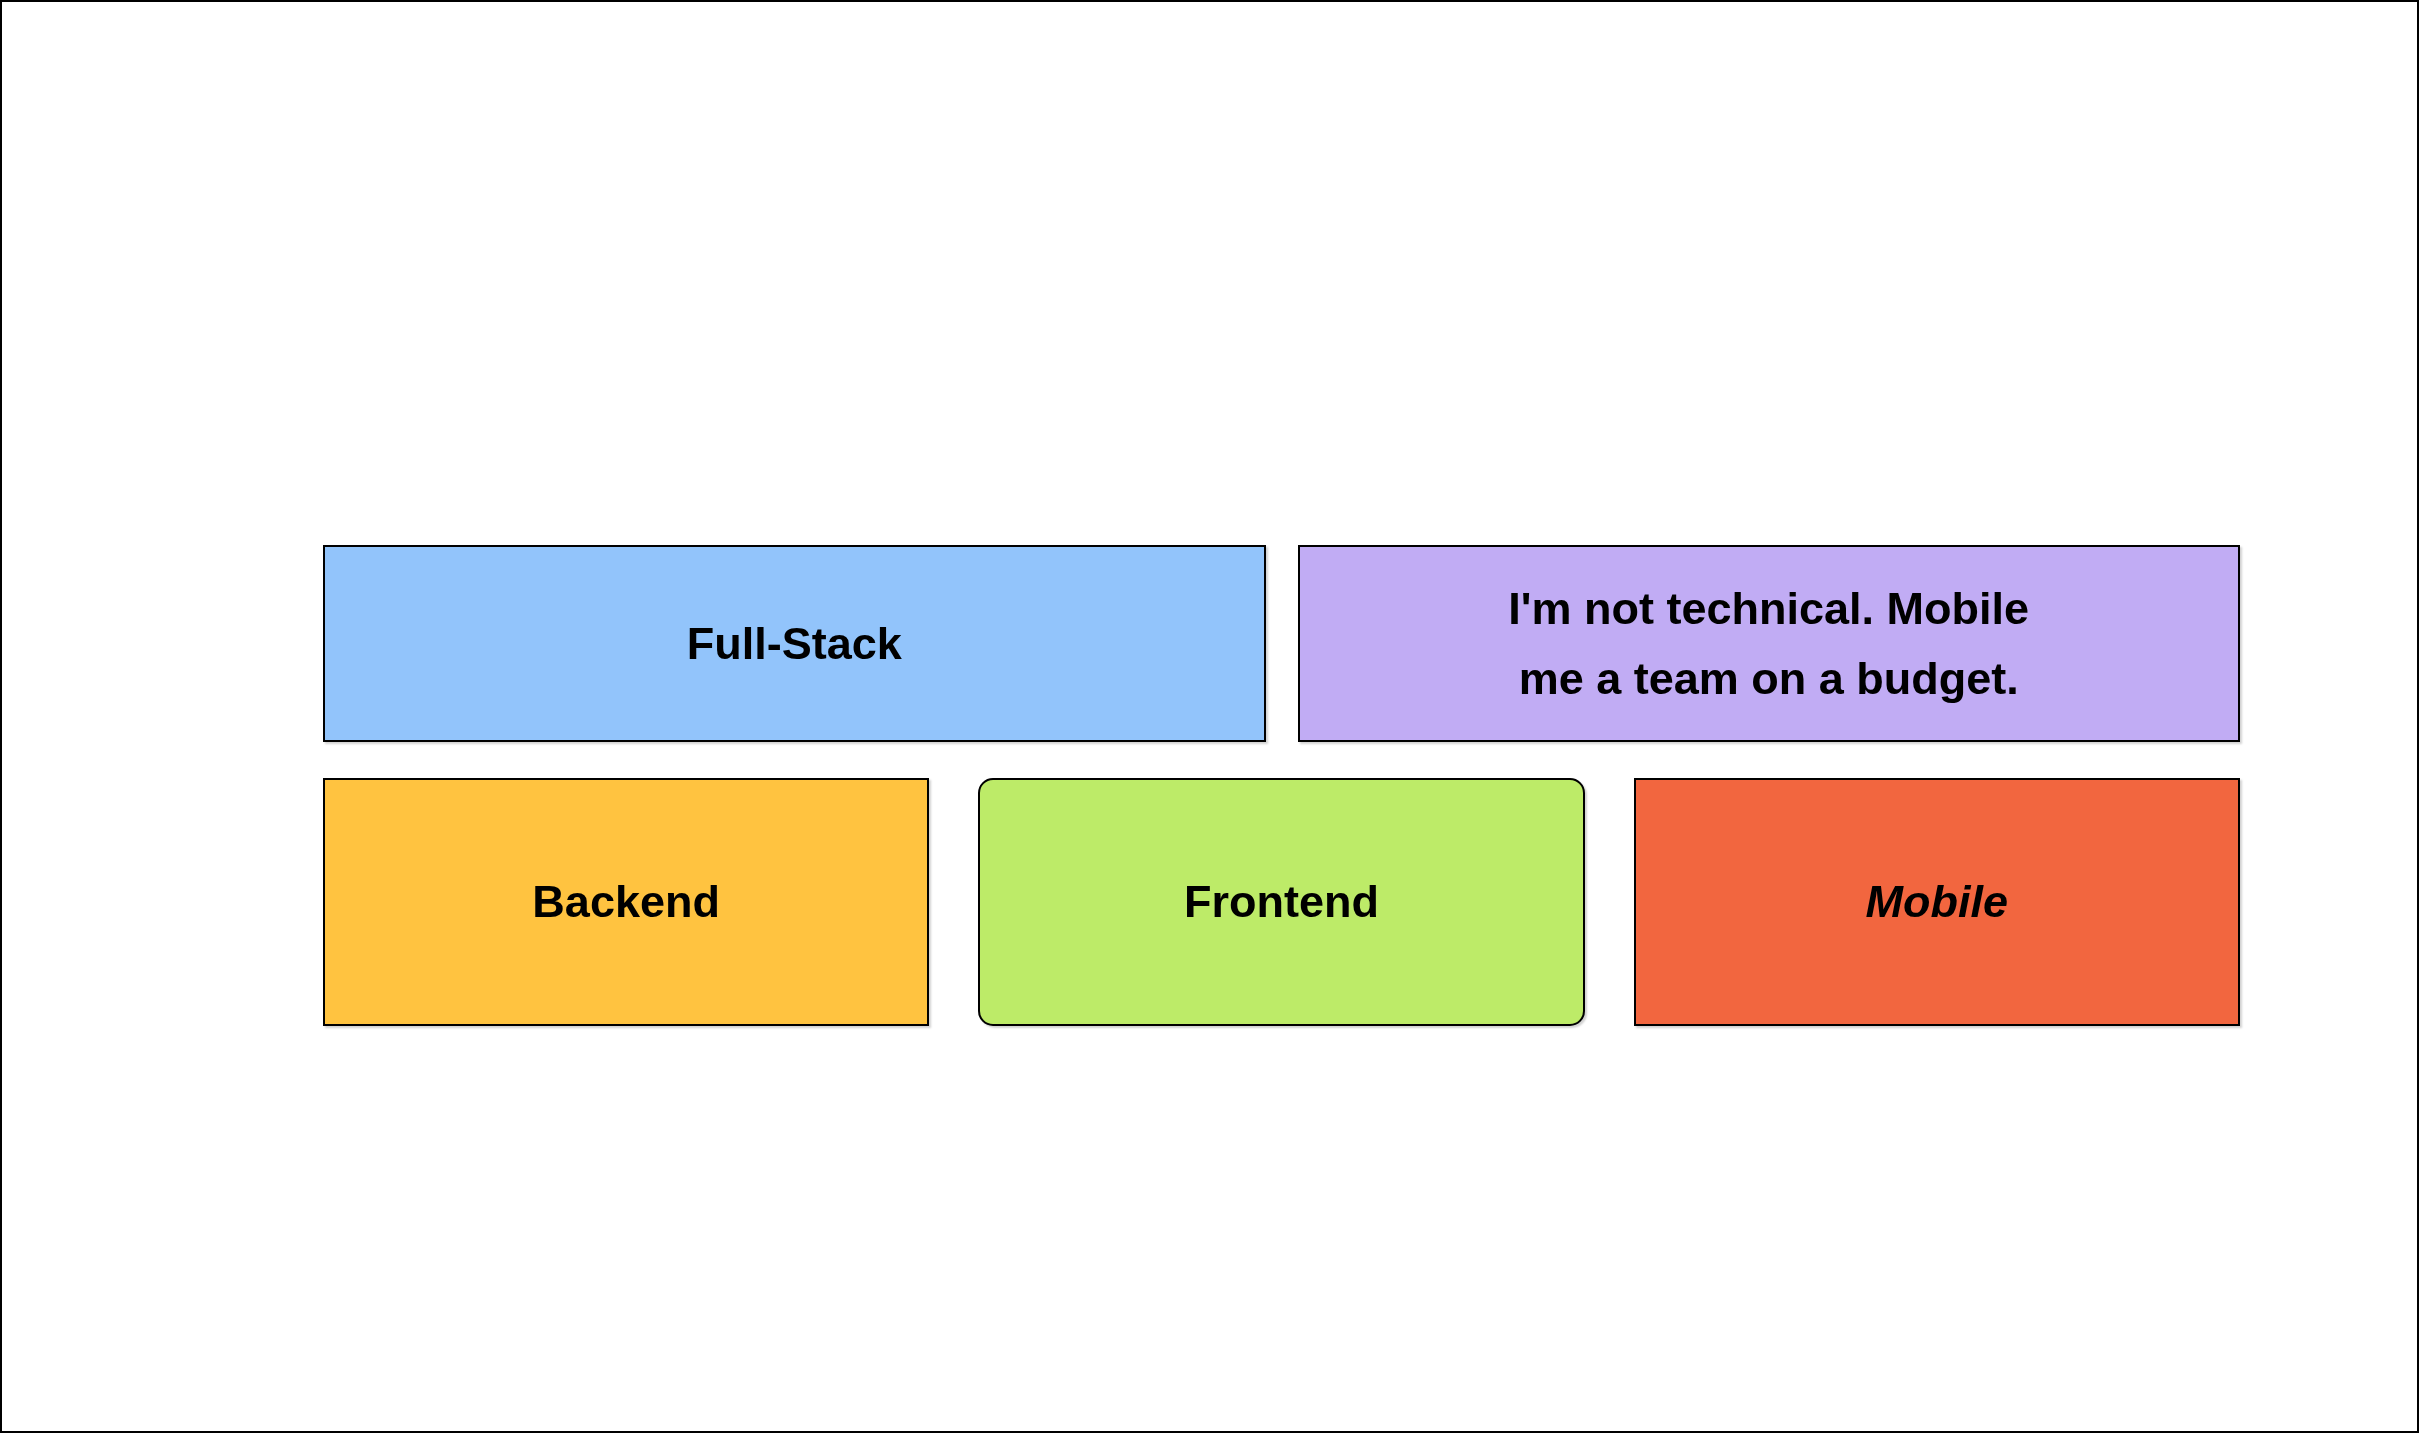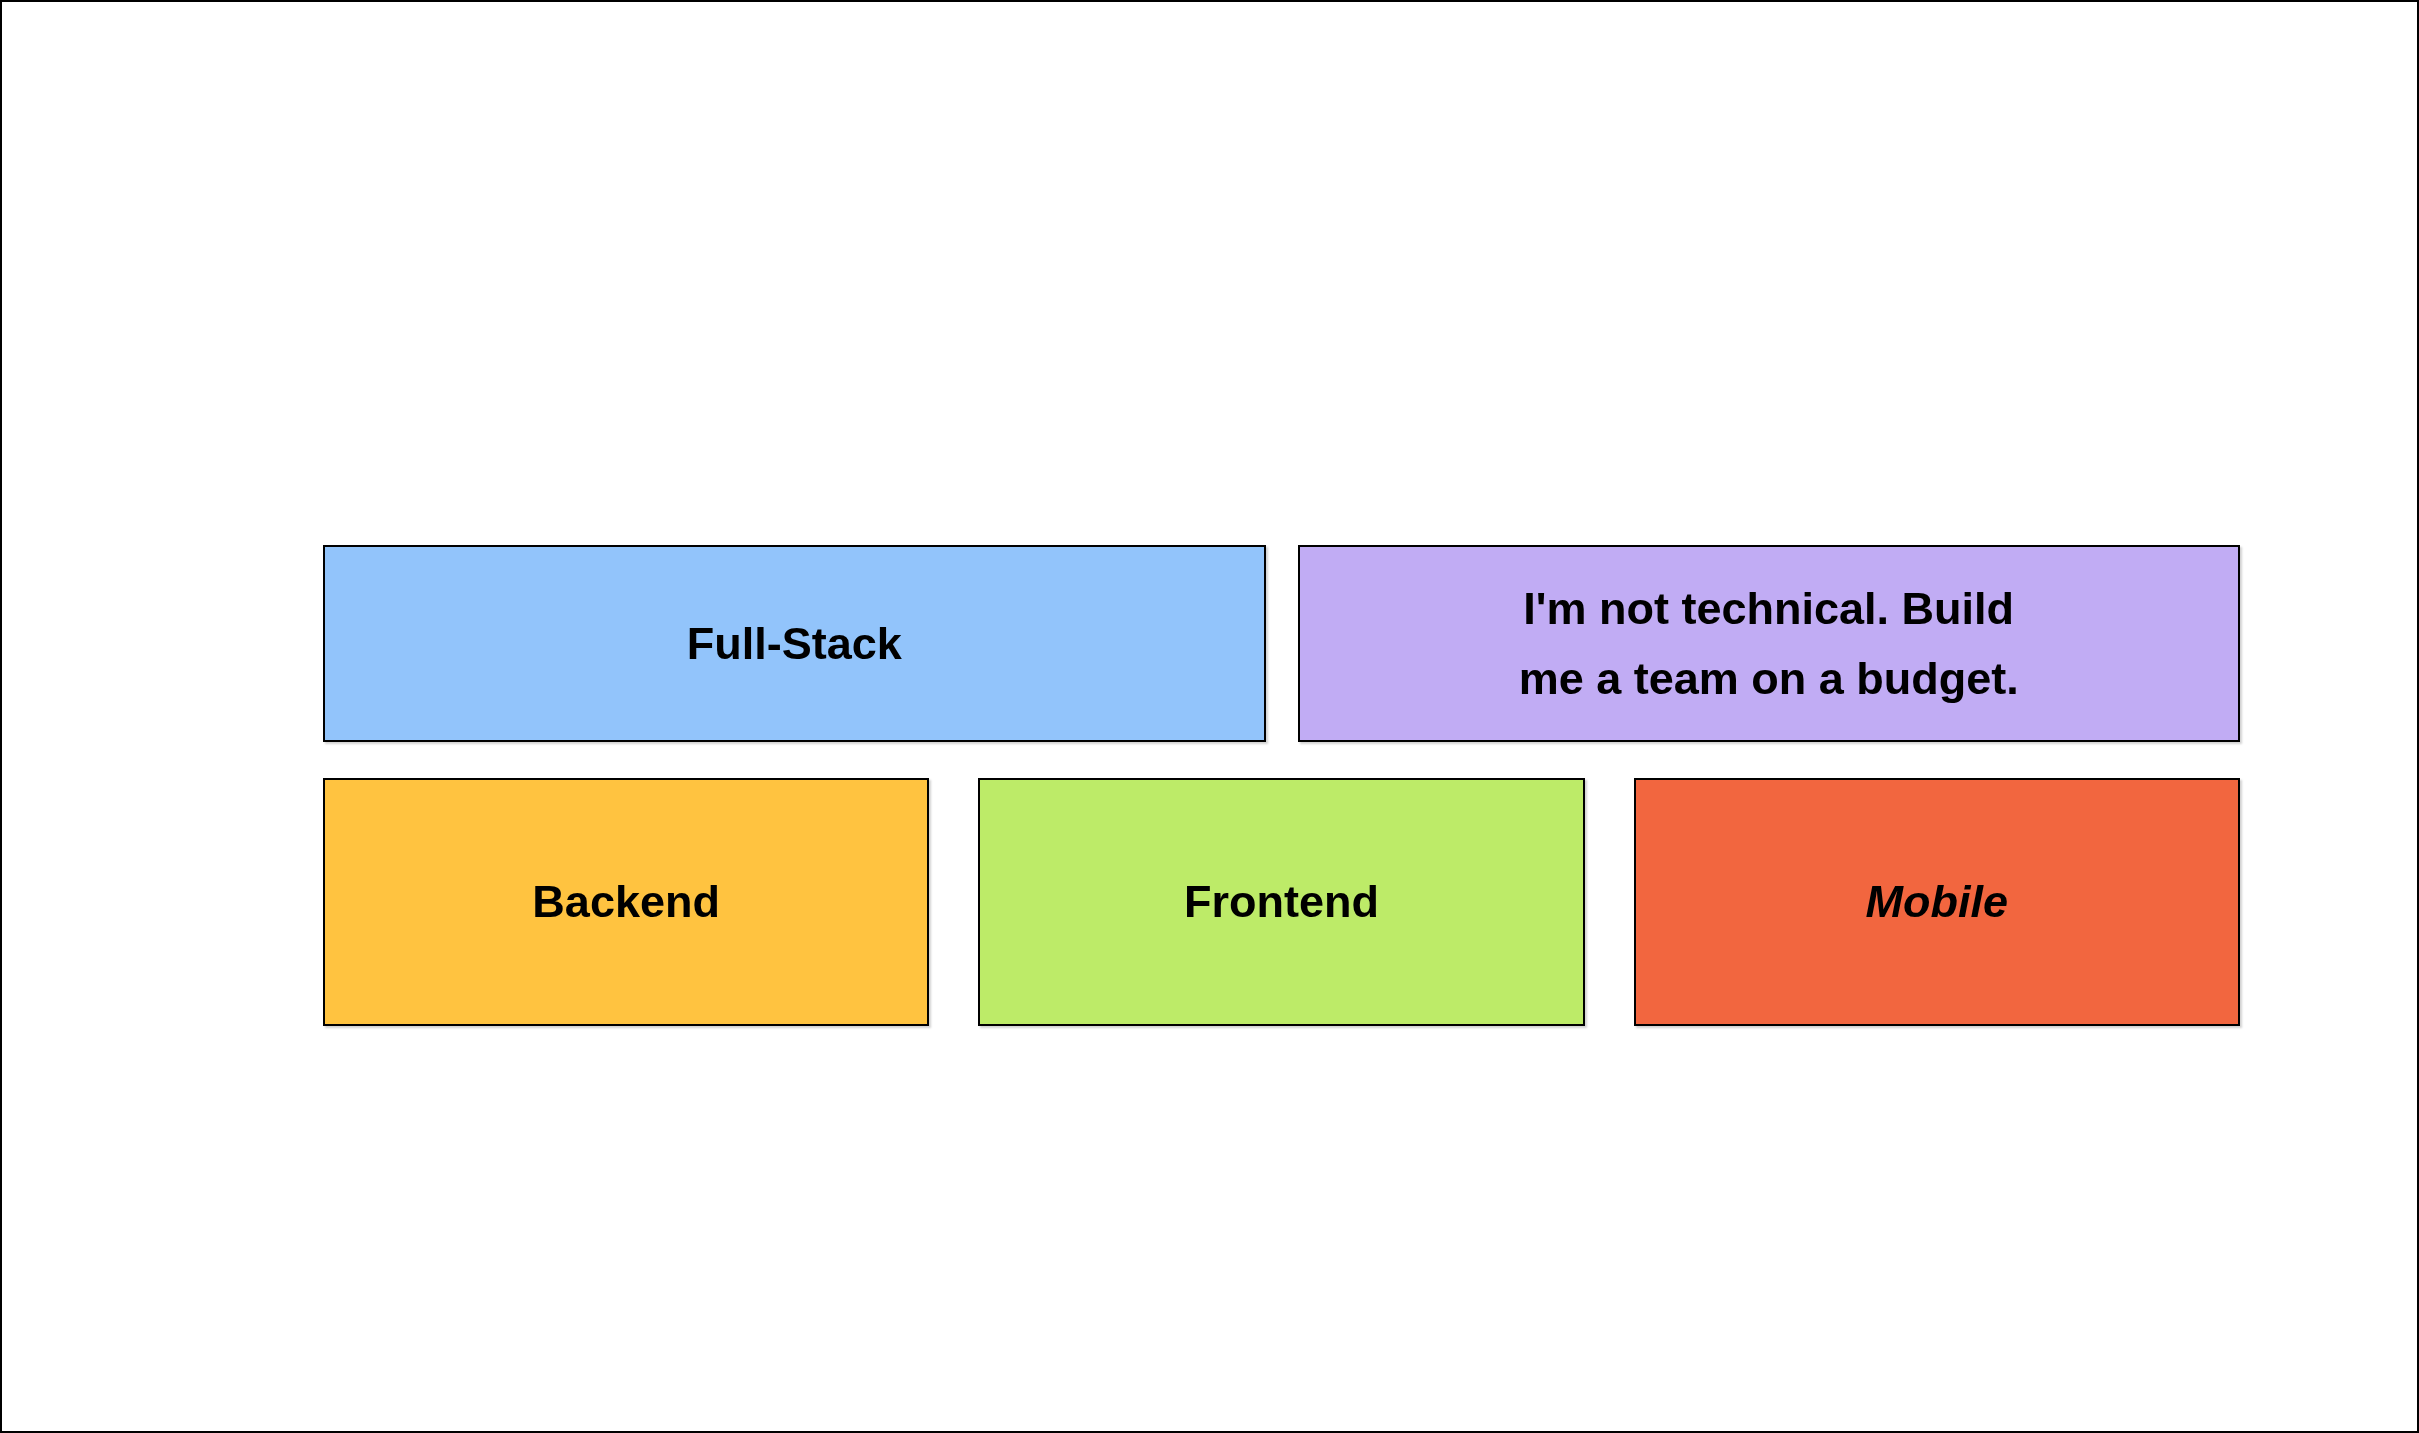--- a/index.html
+++ b/index.html
@@ -68,30 +68,30 @@
 <body>
 
 <div class="canvas" style="background-color: rgb(255, 255, 255); border-color: rgb(0, 0, 0);">
 
 
   <div class="options-row row-1">
     <div class="option-box" style="background-color: rgb(146, 196, 251); border-color: rgb(0, 0, 0);">
       <span class="option-label" style="color: rgb(0, 0, 0);">Full-Stack</span>
     </div>
     <div class="option-box" style="background-color: rgb(193, 172, 244); border-color: rgb(0, 0, 0);">
-      <span class="option-label" style="color: rgb(0, 0, 0);">I'm not technical. Build
+      <span class="option-label" style="color: rgb(0, 0, 0);">I'm not technical. Mobile
 me a team on a budget.</span>
     </div>
   </div>
 
   <div class="options-row row-2">
     <div class="option-box" style="background-color: rgb(255, 195, 64); border-color: rgb(0, 0, 0);">
       <span class="option-label" style="color: rgb(0, 0, 0);">Backend</span>
     </div>
-    <div class="option-box" style="background-color: rgb(189, 235, 104); border-color: rgb(0, 0, 0);">
+    <div class="option-box" style="background-color: rgb(189, 235, 104); border-color: rgb(0, 0, 0); border-radius: 15px;">
       <span class="option-label" style="color: rgb(0, 0, 0);">Frontend</span>
     </div>
     <div class="option-box" style="background-color: rgb(242, 102, 63); border-color: rgb(0, 0, 0); font-style: italic;">
       <span class="option-label" style="color: rgb(0, 0, 0);">Mobile</span>
     </div>
   </div>
 
 </div>
 
 </body></html>

